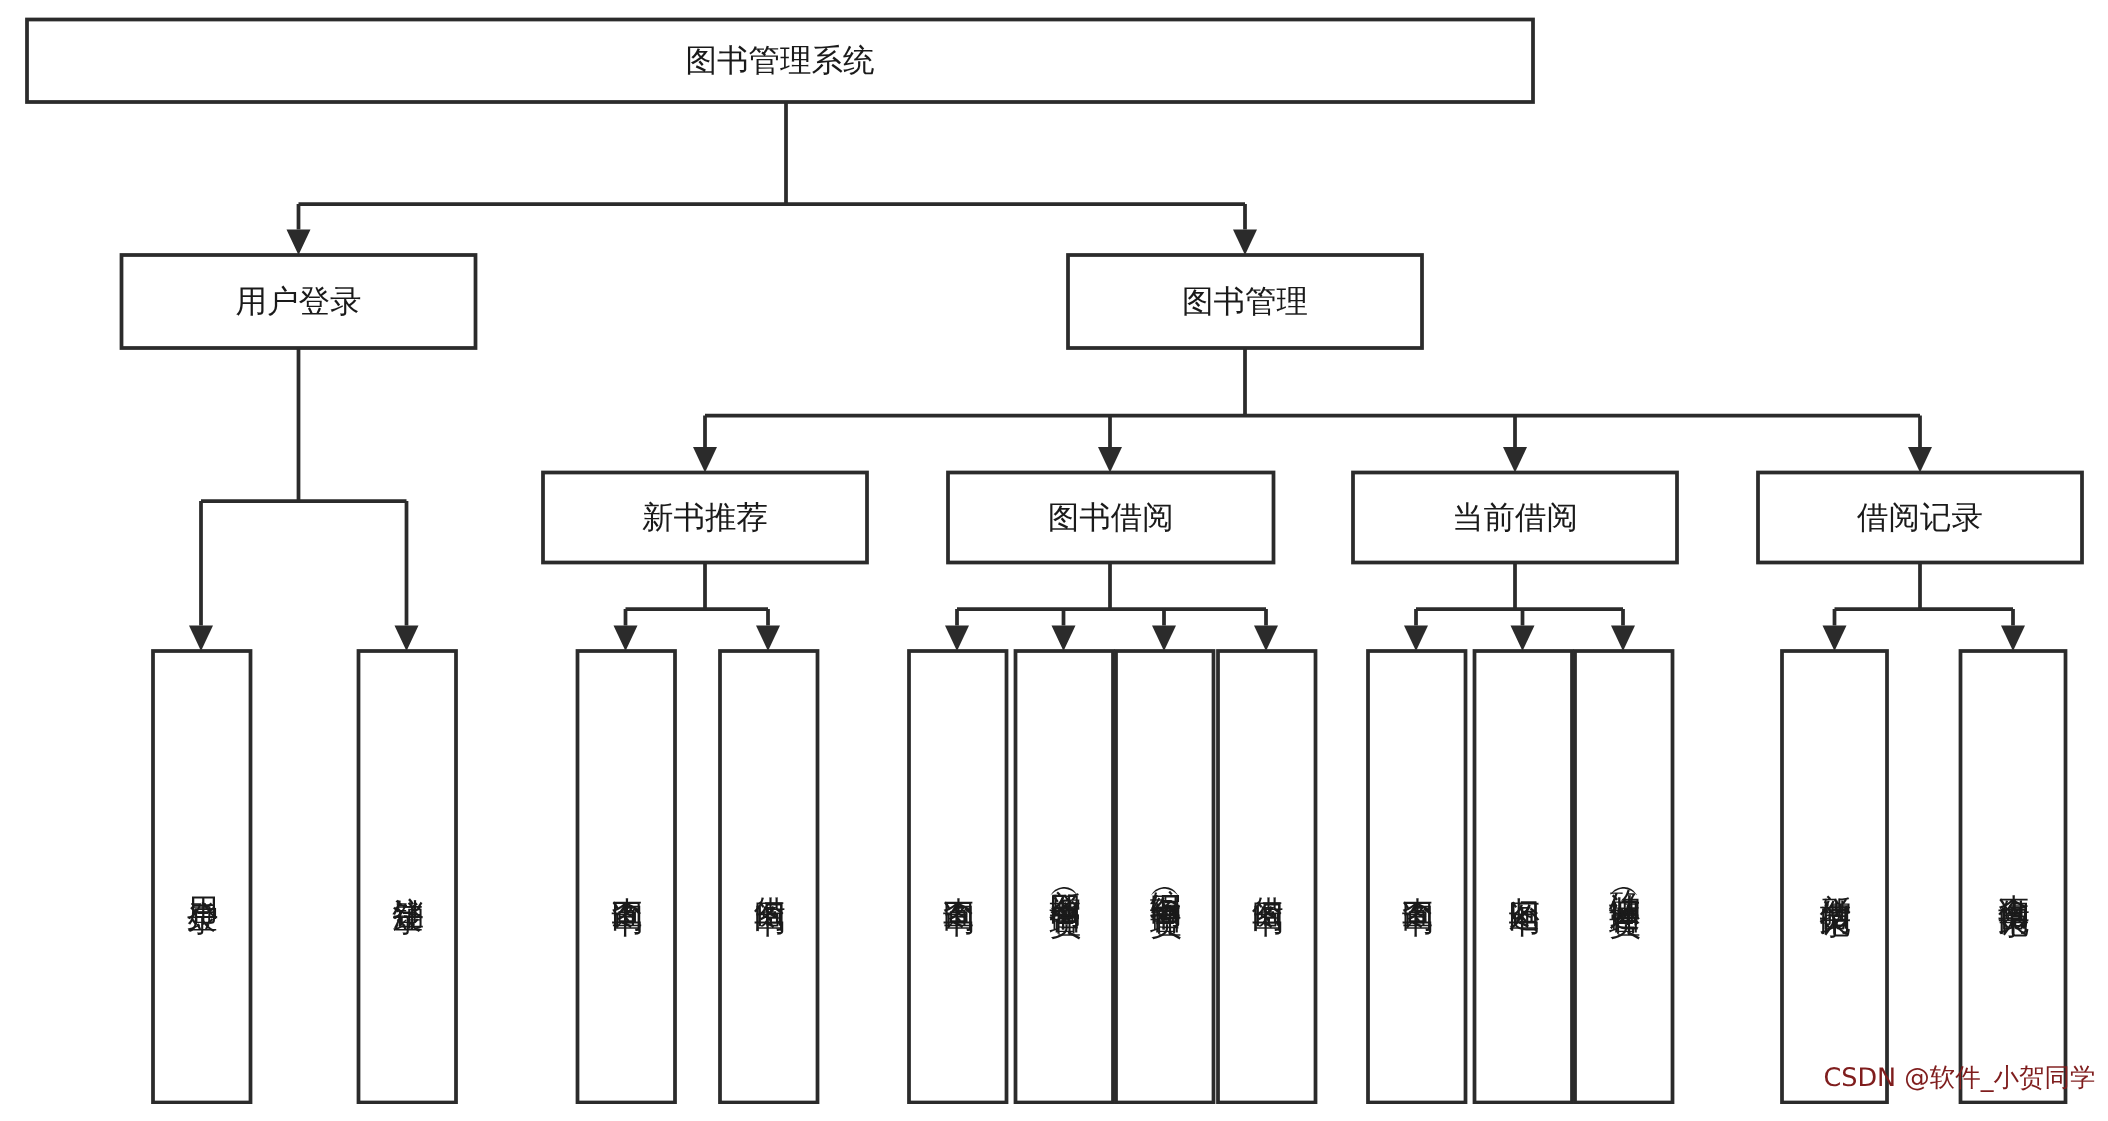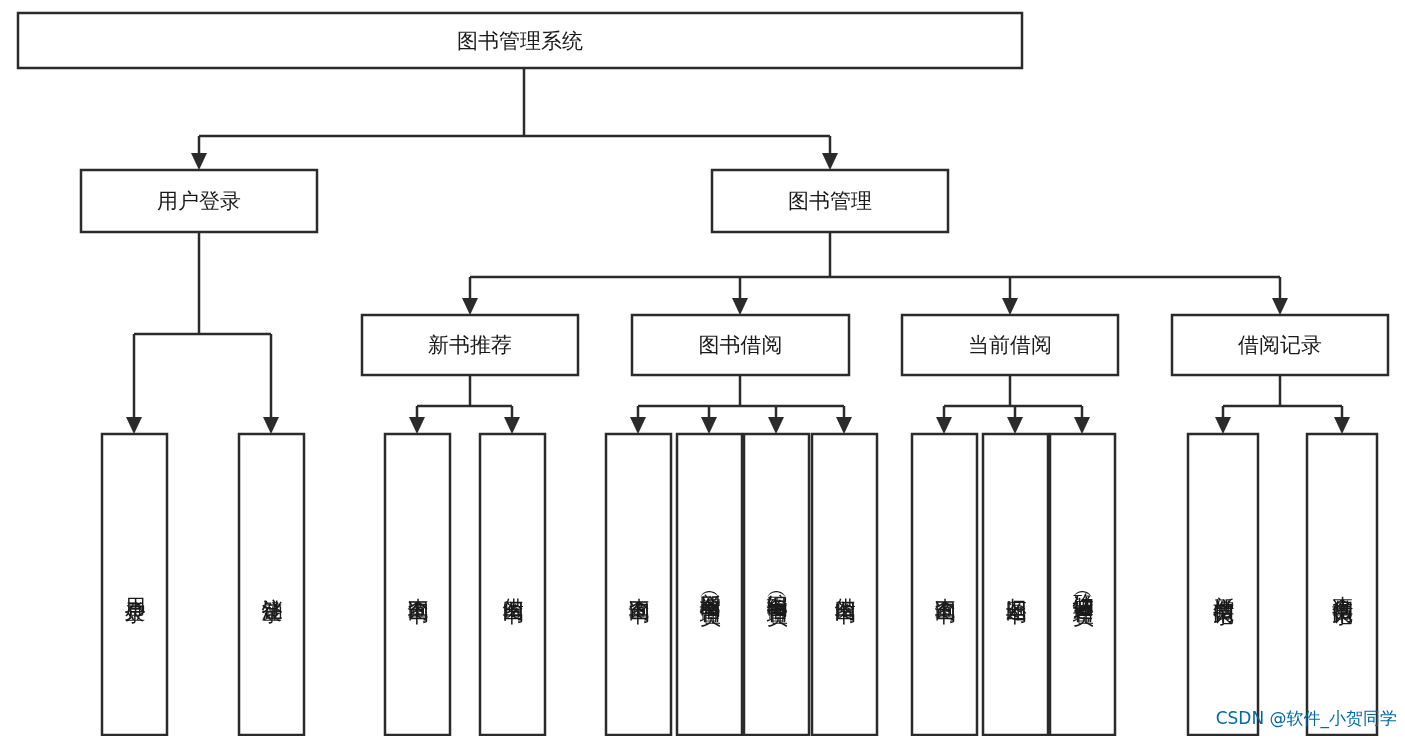--- a/index.html
+++ b/index.html
@@ -61,21 +61,21 @@
     text-align: center;
     white-space: nowrap;
     user-select: none;
   }
   .watermark {
     position: absolute;
     right: 8px;
     bottom: 6px;
     font-family: "DejaVu Sans", "Liberation Sans", sans-serif;
     font-size: 17px;
-    color: #0369a1;
+    color: #7f1d1d;
     white-space: nowrap;
     user-select: none;
   }
 </style>
 </head>
 <body>
 
 <div id="diagram-root">
 
   <svg class="diagram-canvas" viewBox="0 0 1405 747" xmlns="http://www.w3.org/2000/svg">

